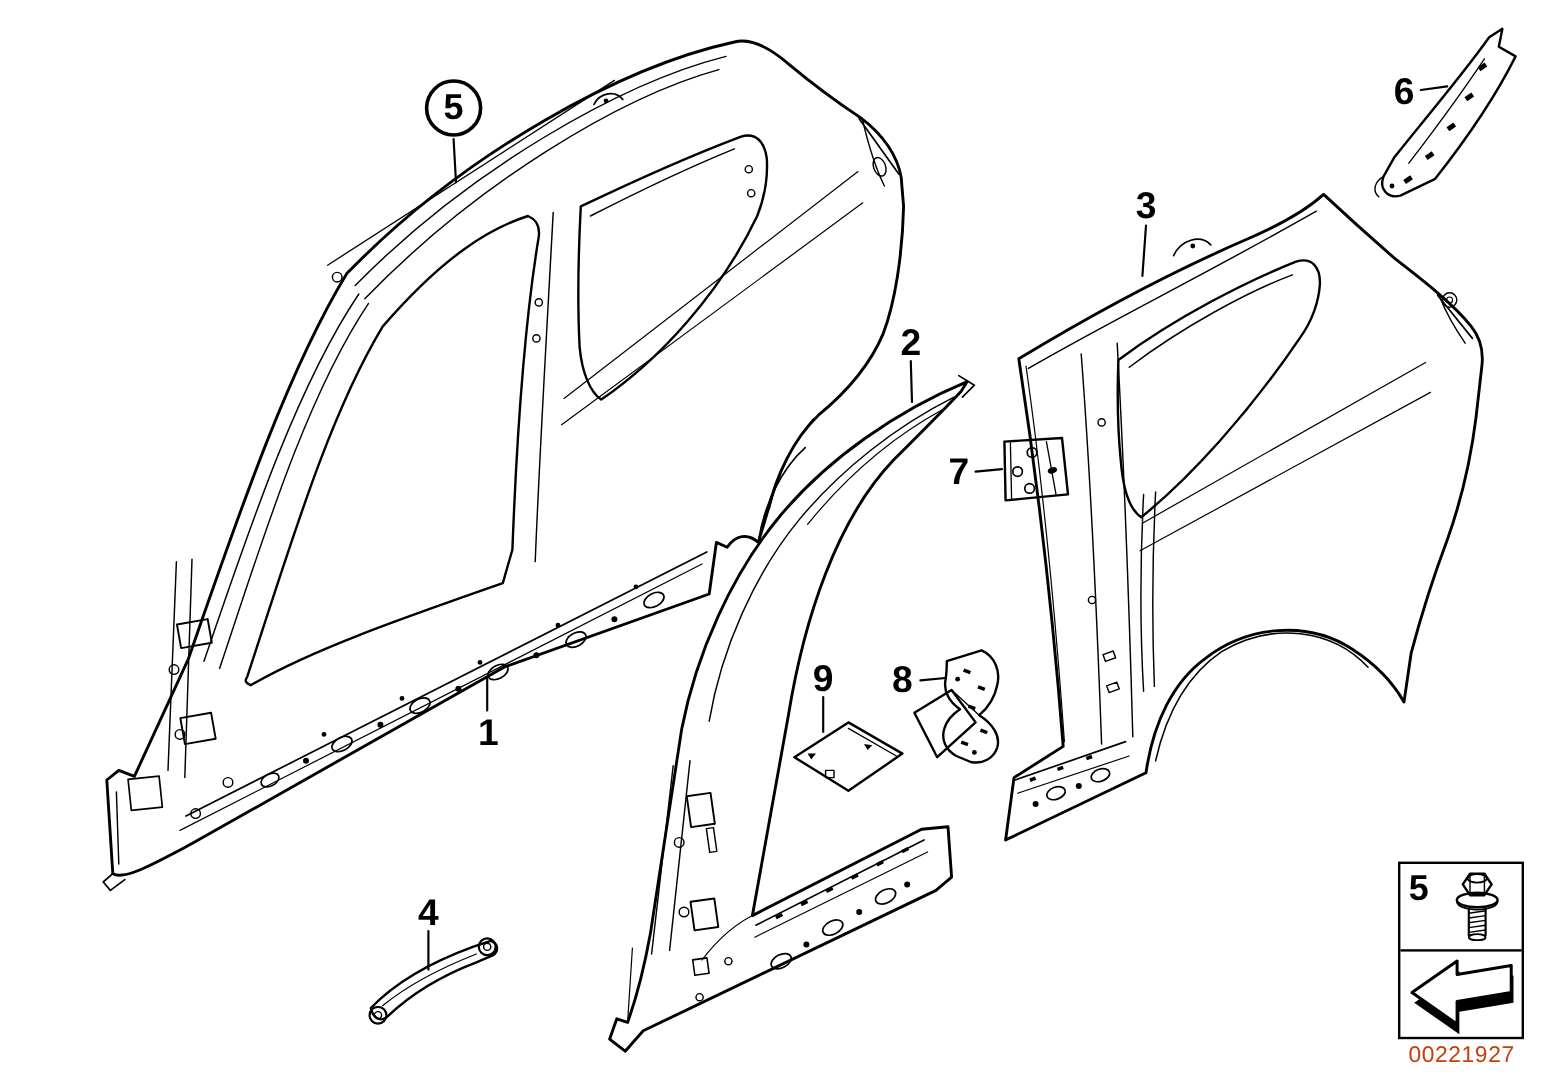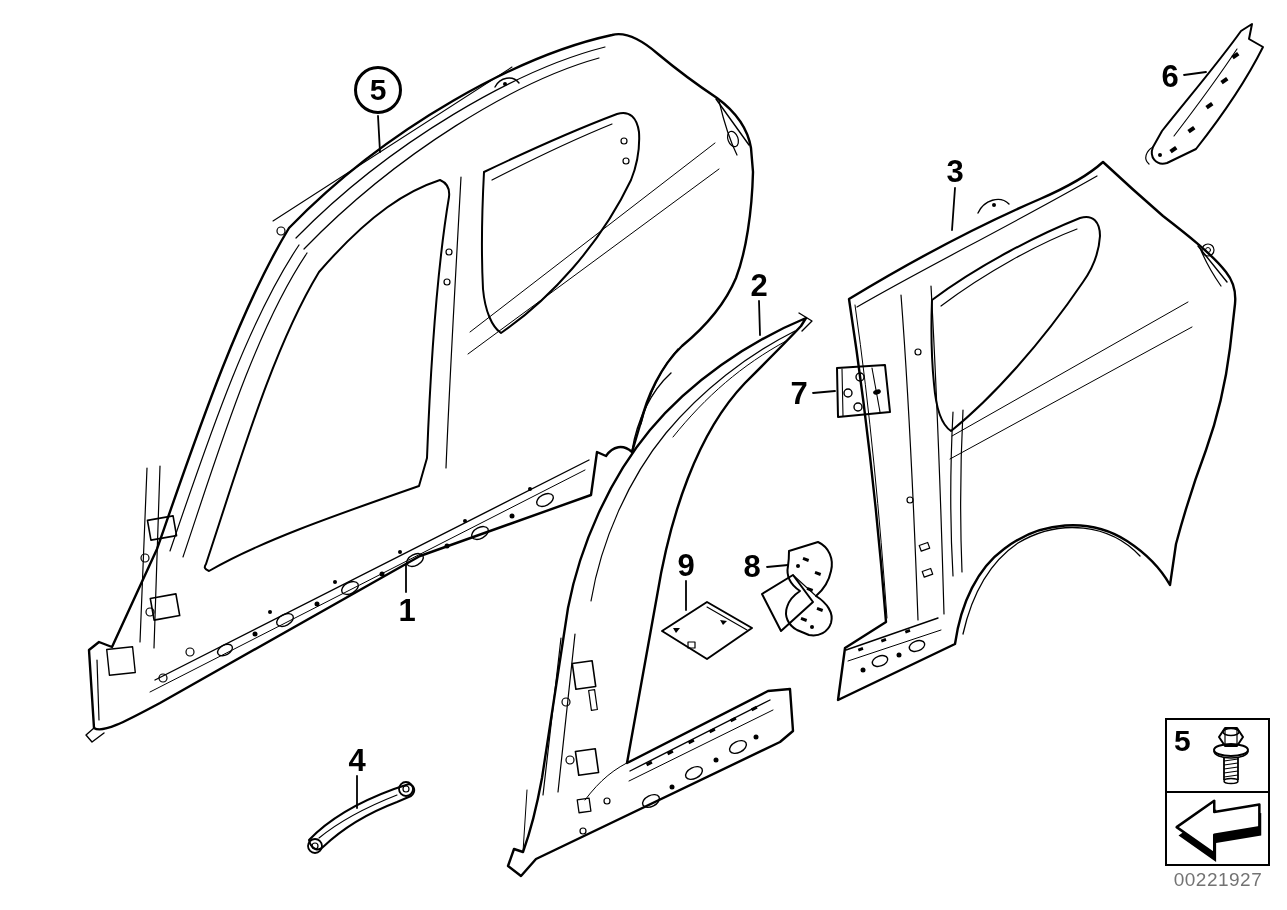--- a/index.html
+++ b/index.html
@@ -10,21 +10,21 @@
            color:#000;line-height:1;cursor:pointer;user-select:none;}
   .callout-circled{position:absolute;width:48px;height:48px;border:3px solid #000;border-radius:50%;
            display:flex;align-items:center;justify-content:center;font-weight:700;font-size:30px;
            color:#000;background:#fff;cursor:pointer;box-sizing:border-box;}
   .legend{position:absolute;left:1165px;top:718px;width:105px;height:148px;border:2px solid #000;
           box-sizing:border-box;display:flex;flex-direction:column;background:#fff;}
   .legend-cell{flex:1;display:flex;align-items:center;justify-content:center;position:relative;}
   .legend-cell.top{border-bottom:2px solid #000;}
   .legend-num{position:absolute;left:7px;top:4px;font-weight:700;font-size:30px;color:#000;}
   .image-number{position:absolute;left:1160px;top:869px;width:116px;text-align:center;
-          font-size:19px;color:#737373;letter-spacing:0.5px;}
+          font-size:19px;color:#c2410c;letter-spacing:0.5px;}
   svg *{vector-effect:non-scaling-stroke;}
 </style>
 </head>
 <body>
 
 <div class="stage">
 
   <svg class="art" width="1287" height="910" viewBox="0 0 1287 910" fill="none" stroke="#000" stroke-linejoin="round" stroke-linecap="round">
 
     <g>

